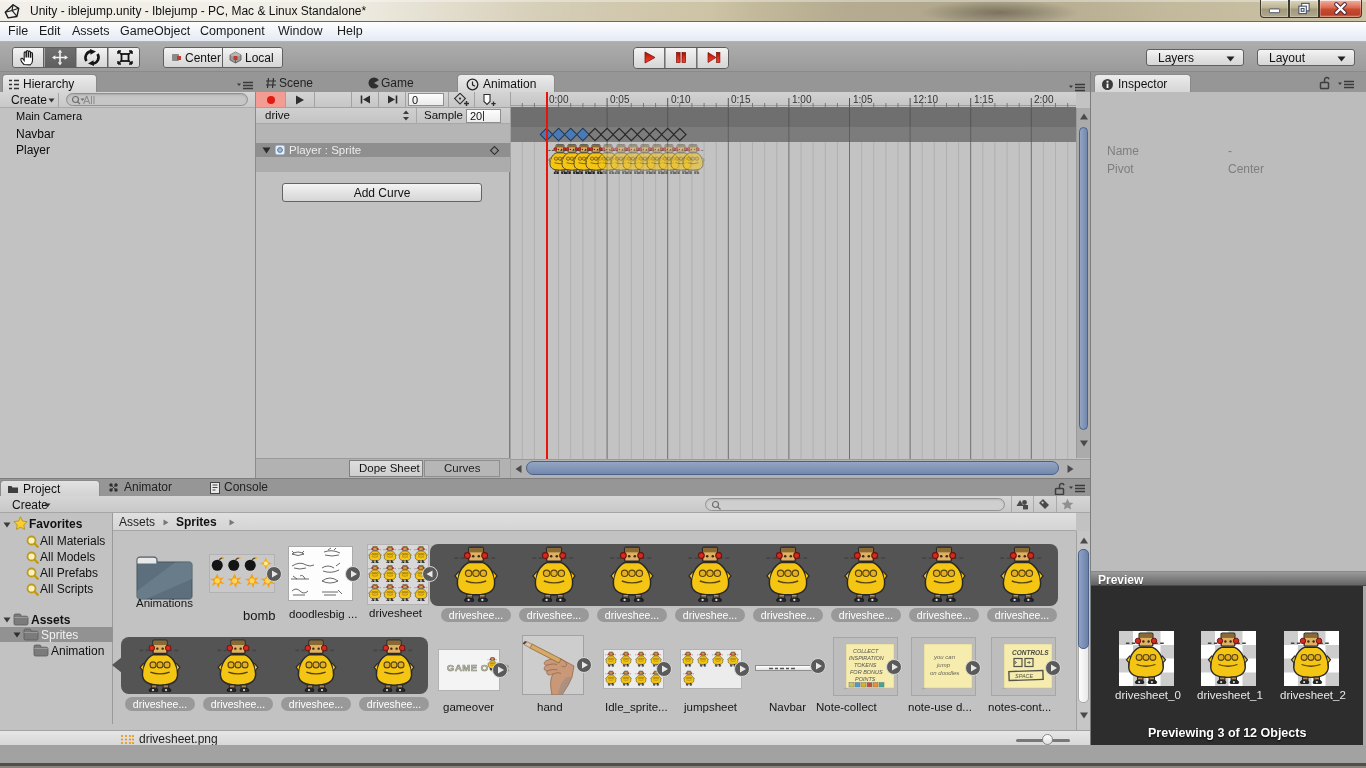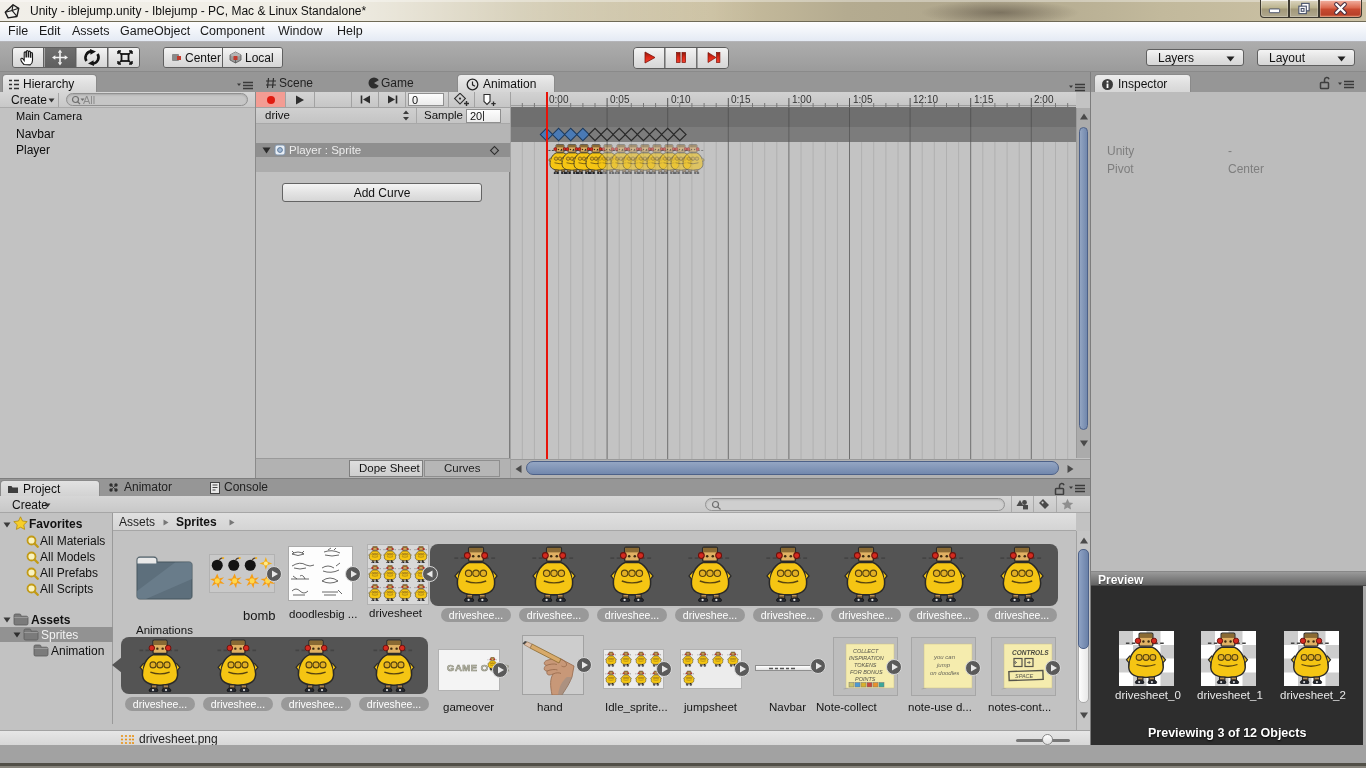--- a/index.html
+++ b/index.html
@@ -639,21 +639,21 @@
 <div class="abs" style="left:430px;top:65px;width:628px;height:62px;background:#545454;border-radius:8px;"></div>
 <div class="abs" style="left:121px;top:158px;width:307px;height:57px;background:#545454;border-radius:8px;"></div>
 <svg class="abs" style="left:112px;top:178px" width="10" height="16" viewBox="0 0 10 16">
       <path d="M10 0 L0 8 L10 16 Z" fill="#545454"></path>
     </svg>
 <svg class="abs" style="left:134px;top:72px" width="61" height="52" viewBox="0 0 61 52">
       <path d="M3 9 C3 7 4 6 6 6 L20 6 C22 6 23 7 23 9 L23 11 L55 11 C57 11 58 12 58 14 L58 45 C58 47 57 48 55 48 L6 48 C4 48 3 47 3 45 Z" fill="#5d6f7c" stroke="#47565f" stroke-width="1"></path>
       <path d="M3.5 9 C3.5 7.5 4.5 6.7 6 6.7 L19.5 6.7 C21.3 6.7 22.3 7.5 22.3 9 L22.3 12.5 L3.5 12.5 Z" fill="#e9e9e9"></path>
       <path d="M58 14 L58 28 L12 48 L6 48 C4 48 3 47 3 45 L3 40 L41 11.5 L55 11 C57 11 58 12 58 14 Z" fill="#728695" opacity="0.55"></path>
     </svg>
-<div class="tx" style="left:136px;top:145px;font-size:11.5px;color:#151515;">Animations</div>
+<div class="tx" style="left:136px;top:118px;font-size:11.5px;color:#151515;">Animations</div>
 <div class="abs" style="left:209px;top:75px;width:66px;height:39px;background:#c9c9c9;border:1px solid #b2b2b2;"></div>
 <svg class="abs" style="left:209px;top:75px" width="66" height="39" viewBox="0 0 72 40">
       <use href="#bombsheet"></use>
     </svg>
 <svg class="abs" style="left:266px;top:87px" width="16" height="16" viewBox="0 0 16 16">
       <use href="#badge"></use>
     </svg>
 <div class="tx" style="left:227px;top:129px;font-size:13px;color:#151515;margin-left:16px;">bomb</div>
 <div class="abs" style="left:288px;top:67px;width:65px;height:55px;background:#fdfdfd;border:1px solid #aaa;"></div>
 <svg class="abs" style="left:288px;top:67px" width="65" height="55" viewBox="0 0 65 55">
@@ -963,21 +963,21 @@
 <div class="tx" style="left:23px;top:2px;font-size:12px;color:#111;">Inspector</div>
     </div>
 <svg class="abs" style="left:228px;top:4px" width="12" height="14" viewBox="0 0 12 14">
       <rect x="1.5" y="6.5" width="8" height="6" rx="0.8" fill="none" stroke="#3e3e3e" stroke-width="1.5"></rect>
       <path d="M5.5 6 L5.5 3.8 A2.3 2.3 0 0 1 10 3.2" fill="none" stroke="#3e3e3e" stroke-width="1.5"></path>
     </svg>
 <svg class="abs" style="left:246px;top:8px" width="18" height="10" viewBox="0 0 18 10">
       <path d="M1 2.5 L5 2.5 L3 5 Z" fill="#3a3a3a"></path>
       <path d="M7 1.5 h10 M7 4.5 h10 M7 7.5 h10" stroke="#3a3a3a" stroke-width="1.4"></path>
     </svg>
-<div class="tx" style="left:16px;top:72px;font-size:12px;color:#7e7e7e;">Unity</div>
+<div class="tx" style="left:16px;top:72px;font-size:12px;color:#7e7e7e;">Name</div>
 <div class="tx" style="left:137px;top:72px;font-size:12px;color:#7e7e7e;">-</div>
 <div class="tx" style="left:16px;top:90px;font-size:12px;color:#7e7e7e;">Pivot</div>
 <div class="tx" style="left:137px;top:90px;font-size:12px;color:#7e7e7e;">Center</div>
 <div class="abs" style="left:0;top:499px;width:276px;height:15px;background:linear-gradient(#9a9a9a,#646464);border-top:1px solid #888;border-bottom:1px solid #4a4a4a;">
 <div class="tx" style="left:7px;top:1px;font-size:12px;font-weight:bold;color:#fff;text-shadow:0 1px 1px rgba(0,0,0,0.5);">Preview</div>
     </div>
 <div class="abs" style="left:0;top:514px;width:272px;height:163px;background:#2d2d2d;"></div>
 <div class="abs" style="left:272px;top:514px;width:4px;height:163px;background:#a8a8a8;"></div>
 <svg class="abs" style="left:28px;top:559px" width="55" height="55" viewBox="0 0 55 55">
       <use href="#checker55"></use>

